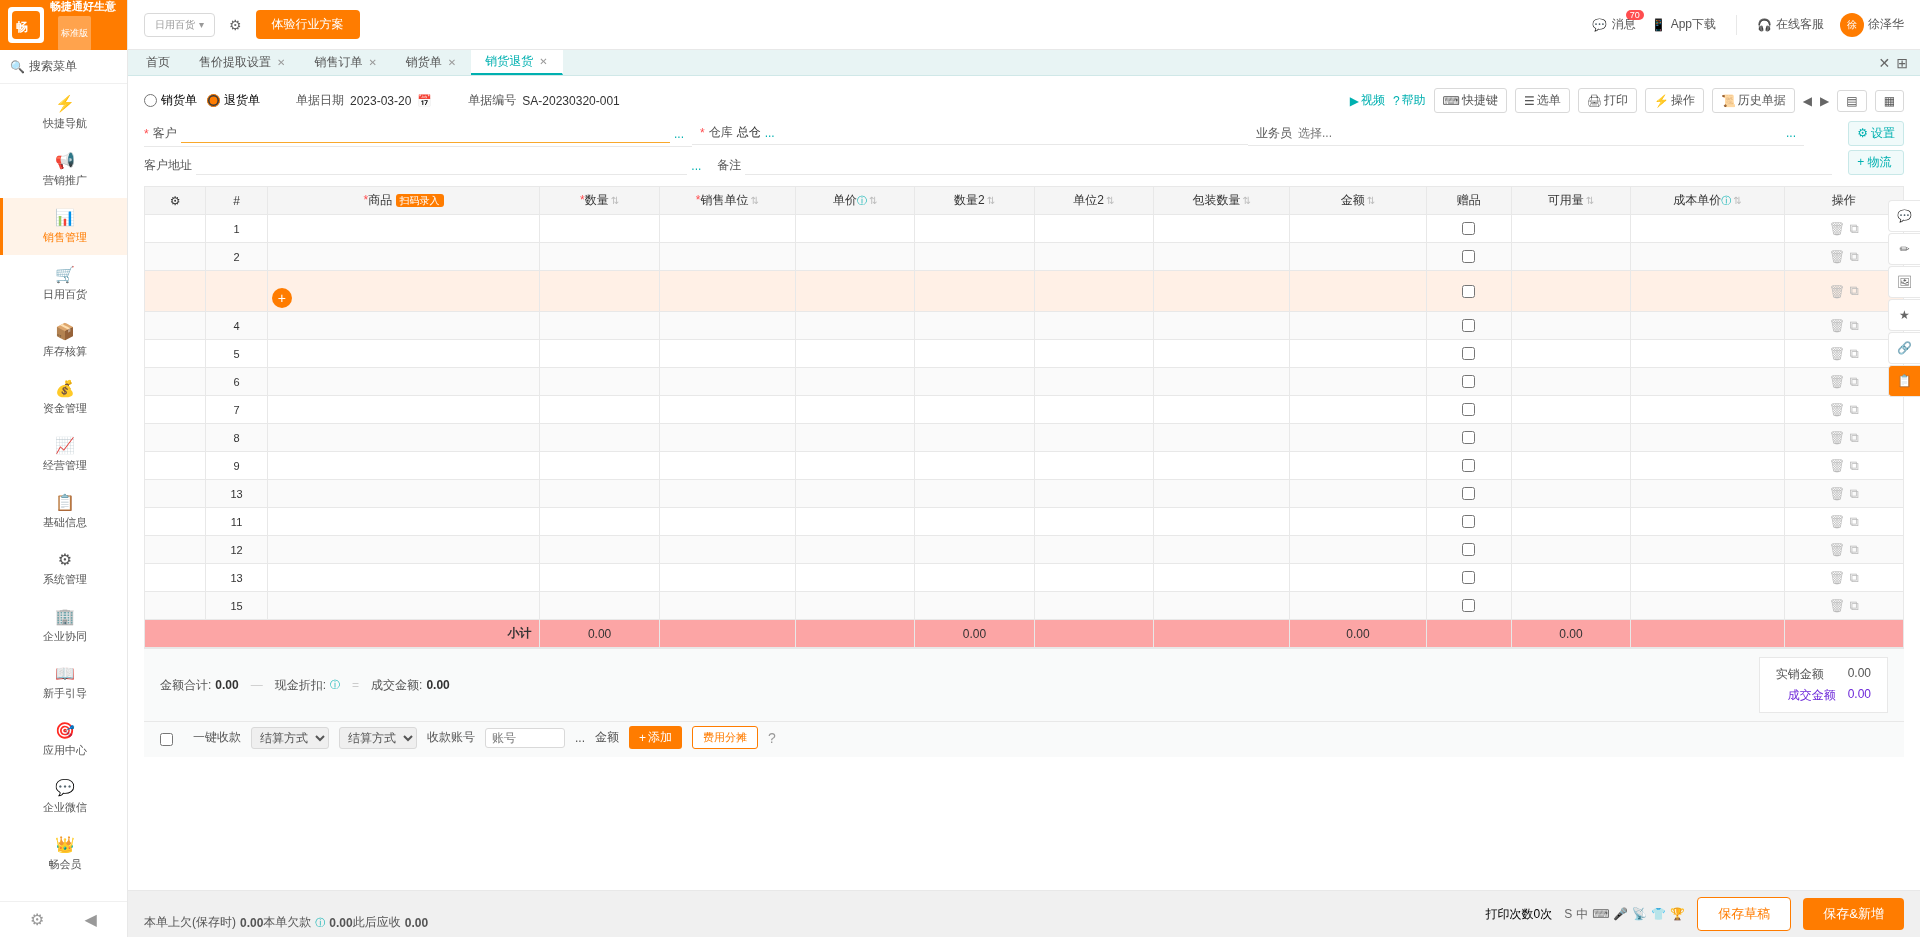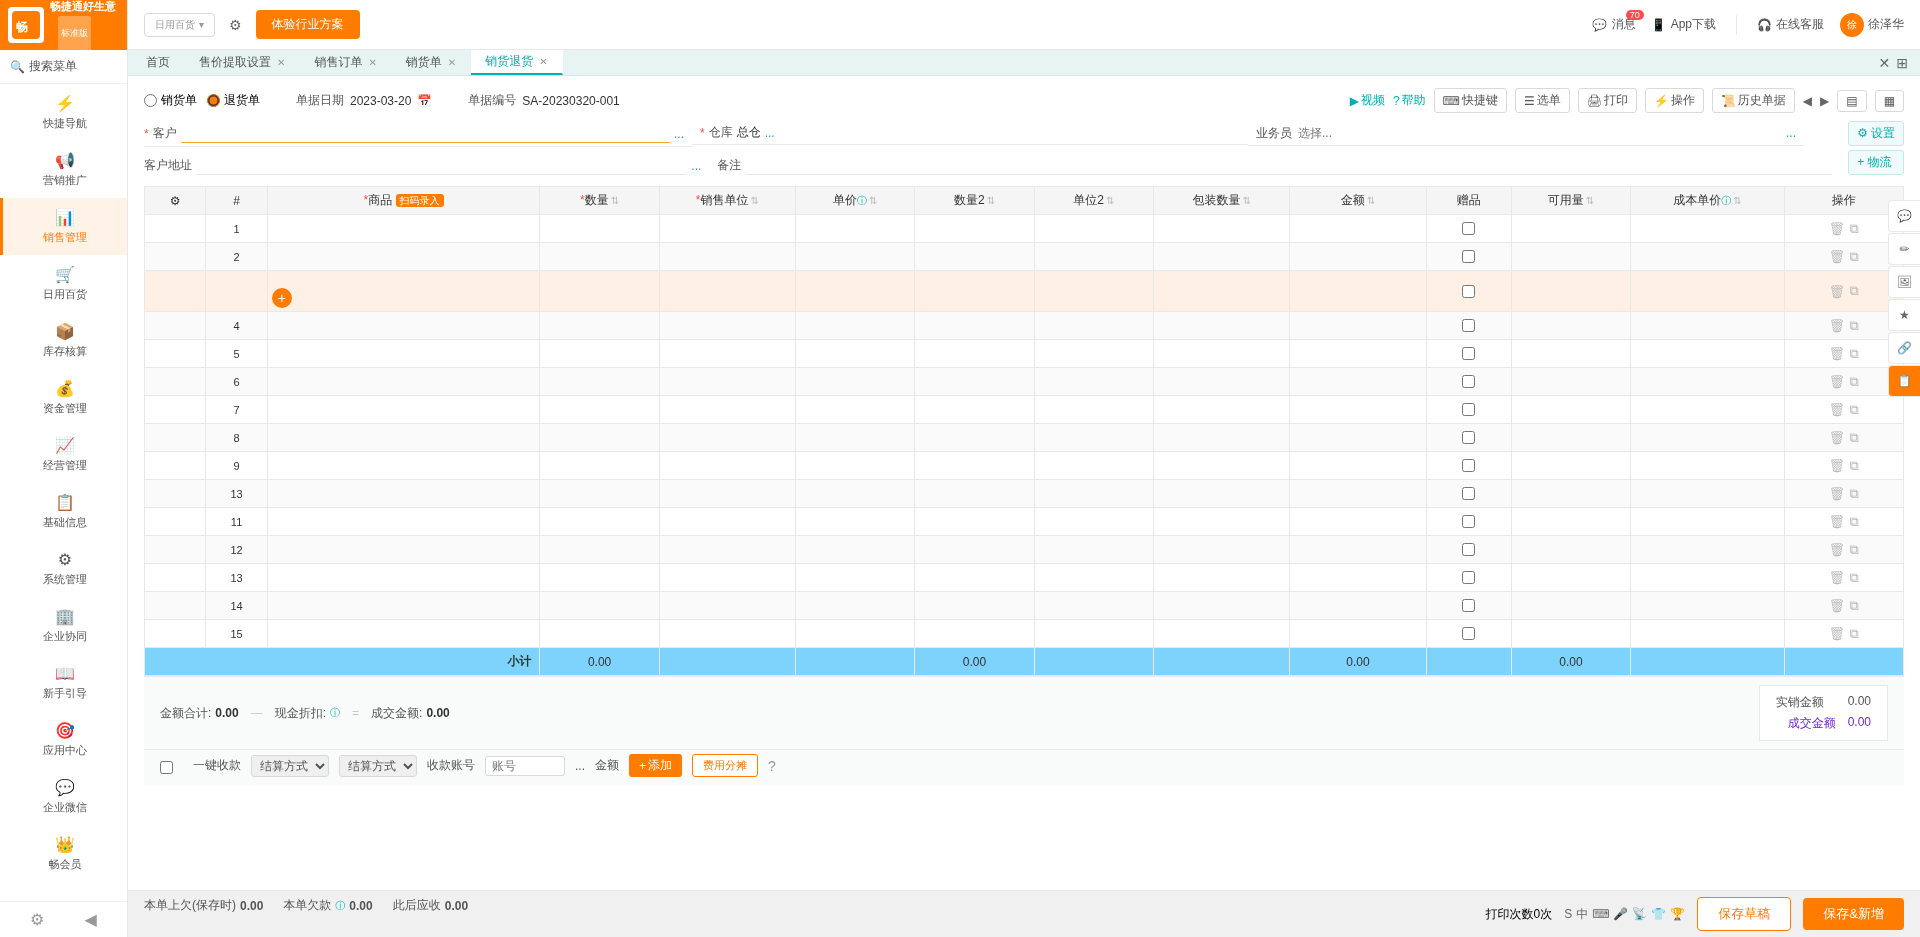--- a/index.html
+++ b/index.html
@@ -74,21 +74,21 @@
     .bottom-bar .amt-val { color: #333; font-weight: bold; }
     .bottom-bar .minus-icon { color: #ccc; }
 
     .bottom-bar2 { background: #f9fafa; padding: 4px 16px 8px; display: flex; align-items: center; gap: 10px; flex-wrap: wrap; border-top: 1px solid #e8e8e8; }
     .cb-label { display: flex; align-items: flex-end; gap: 20px; color: #555; }
     .bottom-input { border: 1px solid #d9d9d9; border-radius: 3px; padding: 2px 6px; width: 80px; }
     .bottom-select { border: 1px solid #d9d9d9; border-radius: 3px; padding: 2px 4px; color: #555; }
     .add-btn { background: #ff7c00; color: #fff; border: none; padding: 3px 10px; border-radius: 3px; cursor: pointer; font-size: 11px; display: flex; align-items: center; gap: 2px; }
     .fee-btn { border: 1px solid #ff7c00; color: #ff7c00; background: #fff; padding: 3px 10px; border-radius: 3px; cursor: pointer; font-size: 11px; }
 
-    .status-bar { background: #f0f0f0; padding: 6px 16px; display: flex; align-items: flex-start; gap: 20px; border-top: 1px solid #e8e8e8; }
+    .status-bar { background: #f0f0f0; padding: 6px 16px; display: flex; align-items: flex-end; border-top: 1px solid #e8e8e8; }
     .status-item { color: #555; display: flex; align-items: center; gap: 4px; }
     .btn-save-draft { background: #fff; border: 1px solid #ff7c00; color: #ff7c00; padding: 7px 20px; border-radius: 4px; cursor: pointer; font-size: 13px; }
     .btn-save-new { background: #ff7c00; border: none; color: #fff; padding: 7px 20px; border-radius: 4px; cursor: pointer; font-size: 13px; }
 
     
     ::-webkit-scrollbar { width: 6px; height: 6px; }
     ::-webkit-scrollbar-track { background: #f1f1f1; }
     ::-webkit-scrollbar-thumb { background: #ccc; border-radius: 3px; }
 
     
@@ -745,48 +745,20 @@
       <td></td>
       <td>
         <div class="action-icons">
           <span class="action-icon">🗑</span>
           <span class="action-icon">⧉</span>
         </div>
       </td>
     </tr>
             <tr>
       <td></td>
-      <td class="row-num">14</td>
-      <td>
-        
-        
-      </td>
-      <td></td>
-      <td></td>
-      <td></td>
-      <td></td>
-      <td></td>
-      <td></td>
-      <td></td>
-      <td>
-        <div class="checkbox-cell">
-                  <input type="checkbox" style="">
-                </div>
-      </td>
-      <td></td>
-      <td></td>
-      <td>
-        <div class="action-icons">
-          <span class="action-icon">🗑</span>
-          <span class="action-icon">⧉</span>
-        </div>
-      </td>
-    </tr>
-            <tr>
-      <td></td>
       <td class="row-num">15</td>
       <td>
         
         
       </td>
       <td></td>
       <td></td>
       <td></td>
       <td></td>
       <td></td>
@@ -801,21 +773,21 @@
       <td></td>
       <td>
         <div class="action-icons">
           <span class="action-icon">🗑</span>
           <span class="action-icon">⧉</span>
         </div>
       </td>
     </tr>
           </tbody>
         <tfoot>
-          <tr style="background:#7dd3fc;">
+          <tr style="background:#fca5a5;">
             <td colspan="3" style="text-align:right; font-weight:bold; padding:4px 8px;">小计</td>
             <td style="text-align:center;">0.00</td>
             <td></td>
             <td></td>
             <td style="text-align:center;">0.00</td>
             <td></td>
             <td></td>
             <td style="text-align:center;">0.00</td>
             <td></td>
             <td style="text-align:center;">0.00</td>

